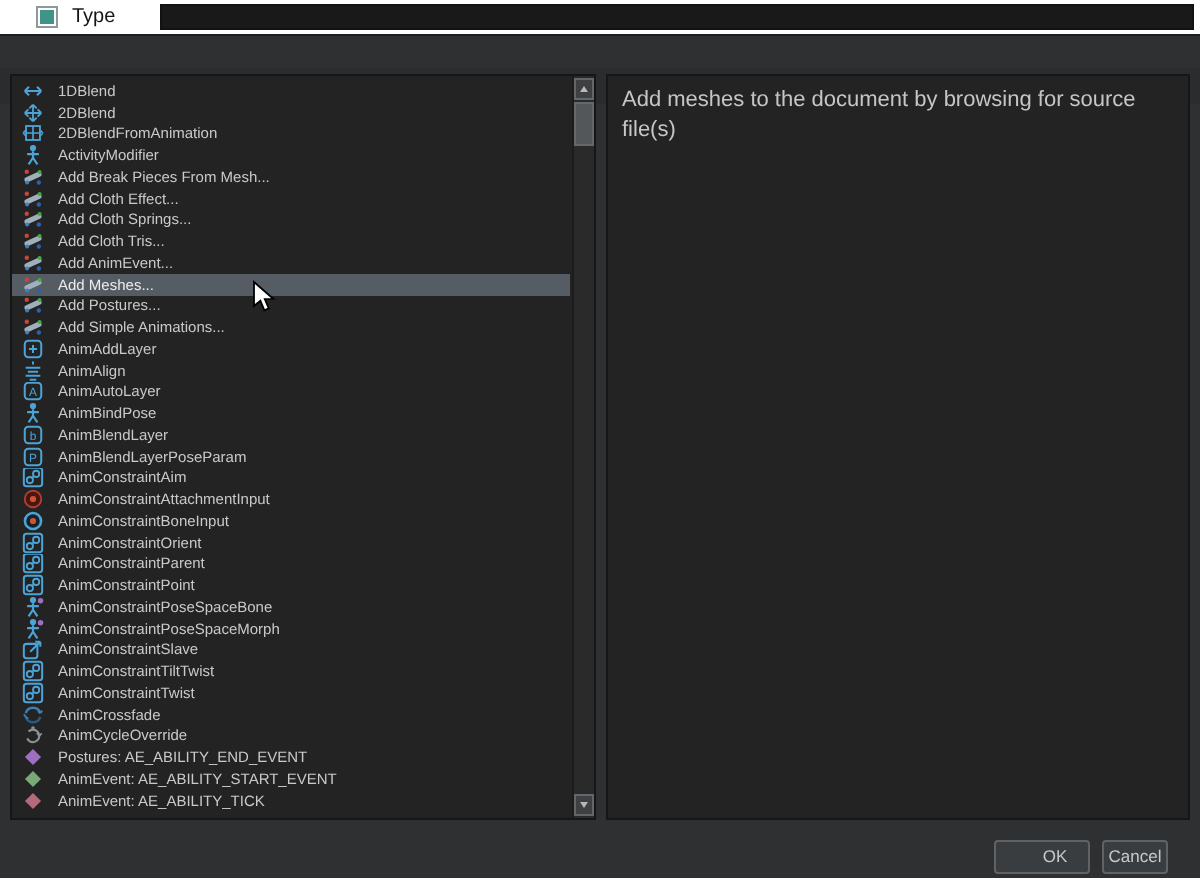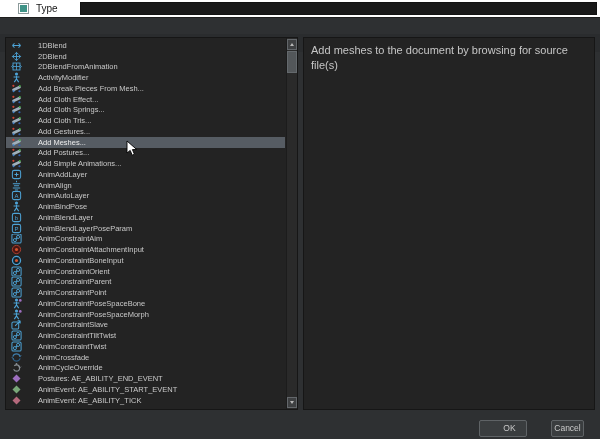--- a/index.html
+++ b/index.html
@@ -43,21 +43,21 @@
     box-sizing:border-box; overflow:hidden;
   }
   .rows { position:absolute; left:0; top:0; right:12px; padding-top:2px; }
   .row {
     height:10.75px; display:flex; align-items:center;
     color:#c9c9c9; font-size:7.5px; white-space:nowrap; overflow:hidden;
   }
   .row.selected { background:var(--selection_bg,#565c63); color:#ececec; }
   .row .icon { width:12px; height:11px; margin-left:4px; flex:0 0 12px; display:flex; align-items:center; justify-content:center; }
   .row .icon svg { width:11px; height:11px; display:block; }
-  .row .label { margin-left:16px; }
+  .row .label { margin-left:7px; }
   .row.no-icon .label { margin-left:1px; }
   
   .scrollbar {
     position:absolute; right:0; top:0; width:11px; height:371px;
     background:#2a2a2a; border-left:1px solid #1c1c1c; box-sizing:border-box;
   }
   .sb-btn {
     position:absolute; left:0; width:10px; height:11px;
     background:#3e4042; border:1px solid #63676b; box-sizing:border-box;
   }
@@ -75,21 +75,21 @@
     background:var(--panel_bg,#232323); border:1px solid #161616; box-sizing:border-box;
   }
   .desc-text { margin:5px 7px; font-size:11px; color:#c6c6c6; line-height:1.35; }
   
   .btn {
     position:absolute; top:420px; height:17px;
     background:#3a3d3f; border:1px solid #5f6366; border-radius:2px;
     color:#c9c9c9; font-size:8.5px; text-align:center; line-height:15px;
     box-sizing:border-box; cursor:default;
   }
-  .btn.ok { left:479px; width:48px;padding-left:13px; }
+  .btn.ok { left:497px; width:48px;padding-left:13px; }
   .btn.cancel { left:551px; width:33px; }
   
   .cursor { position:absolute; left:126px; top:140px; width:12px; height:18px; z-index:20; pointer-events:none; }
 </style>
 </head>
 <body>
 
 <div class="titlebar">
   <span class="win-icon">
       <span class="win-icon-inner"></span>
@@ -191,21 +191,21 @@
       <div class="row">
         <span class="icon">
           <svg viewBox="0 0 12 12">
             <rect x="1" y="4.6" width="10" height="2.8" rx="1.2" transform="rotate(-25 6 6)" fill="#9fb0bc"></rect>
             <circle cx="2.6" cy="3.1" r="1.2" fill="#cc4433"></circle>
             <circle cx="9.6" cy="3.3" r="1.1" fill="#44aa44"></circle>
             <circle cx="2.8" cy="9" r="1.1" fill="#3d7ec4"></circle>
             <circle cx="9.2" cy="9" r="1.2" fill="#2f5fae"></circle>
           </svg>
         </span>
-        <span class="label">Add Gestures...</span>
+        <span class="label">Add AnimEvent...</span>
       </div>
       <div class="row selected">
         <span class="icon">
           <svg viewBox="0 0 12 12">
             <rect x="1" y="4.6" width="10" height="2.8" rx="1.2" transform="rotate(-25 6 6)" fill="#9fb0bc"></rect>
             <circle cx="2.6" cy="3.1" r="1.2" fill="#cc4433"></circle>
             <circle cx="9.6" cy="3.3" r="1.1" fill="#44aa44"></circle>
             <circle cx="2.8" cy="9" r="1.1" fill="#3d7ec4"></circle>
             <circle cx="9.2" cy="9" r="1.2" fill="#2f5fae"></circle>
           </svg>

